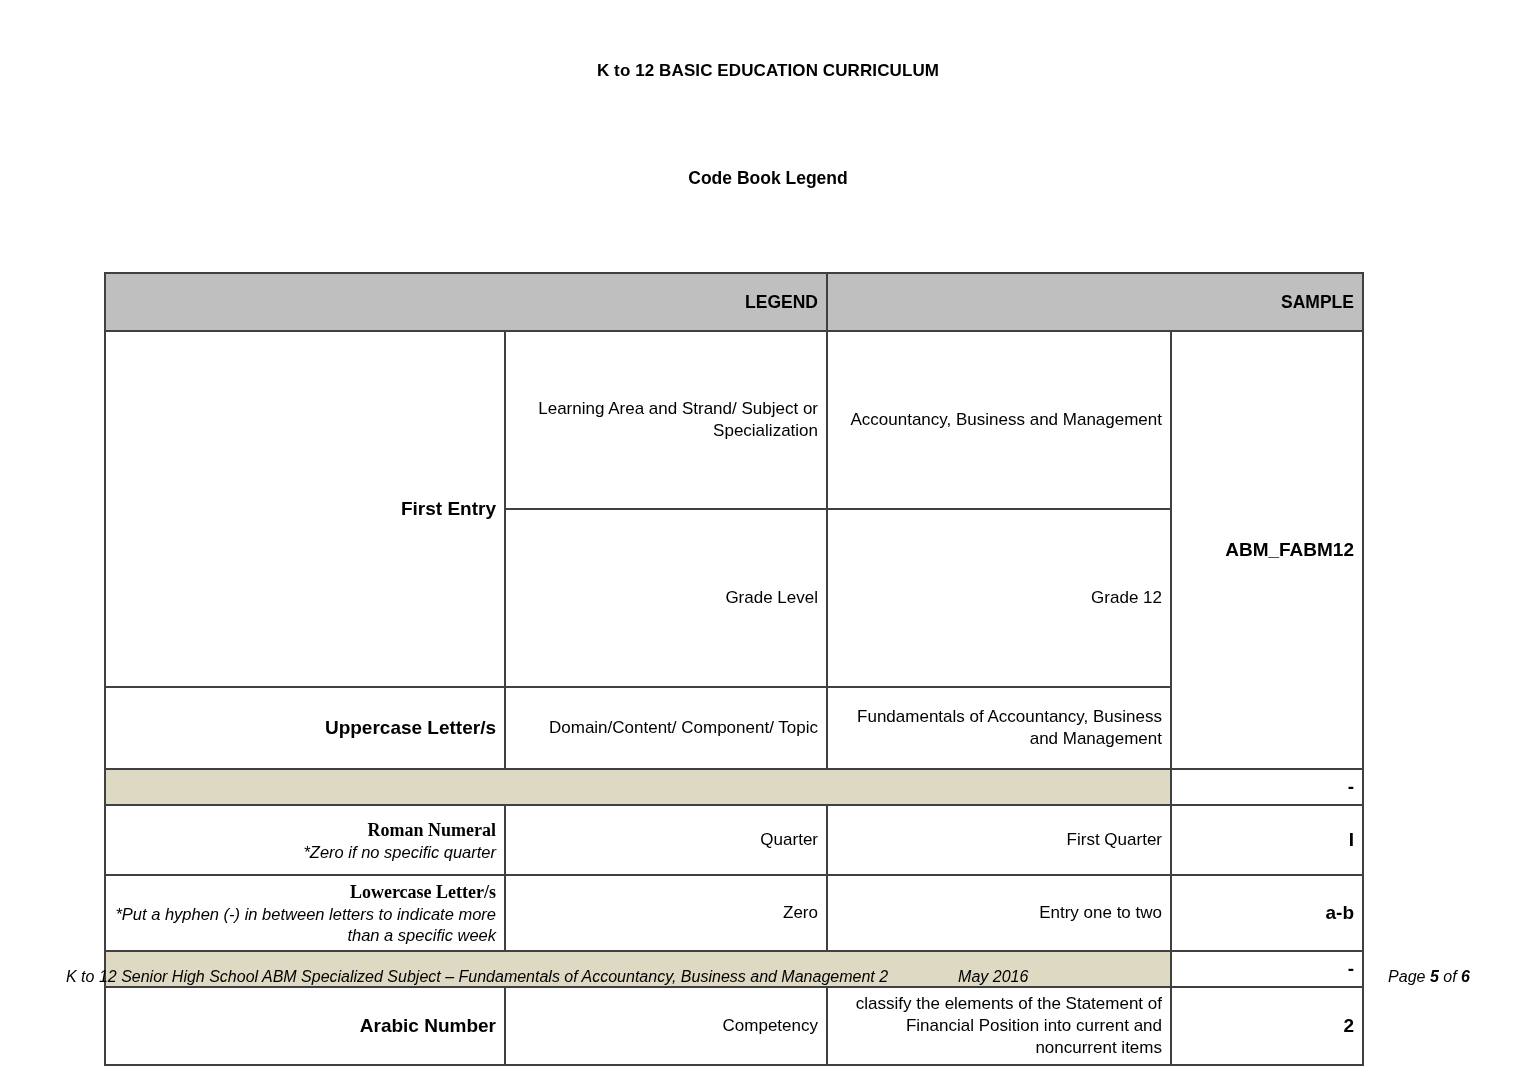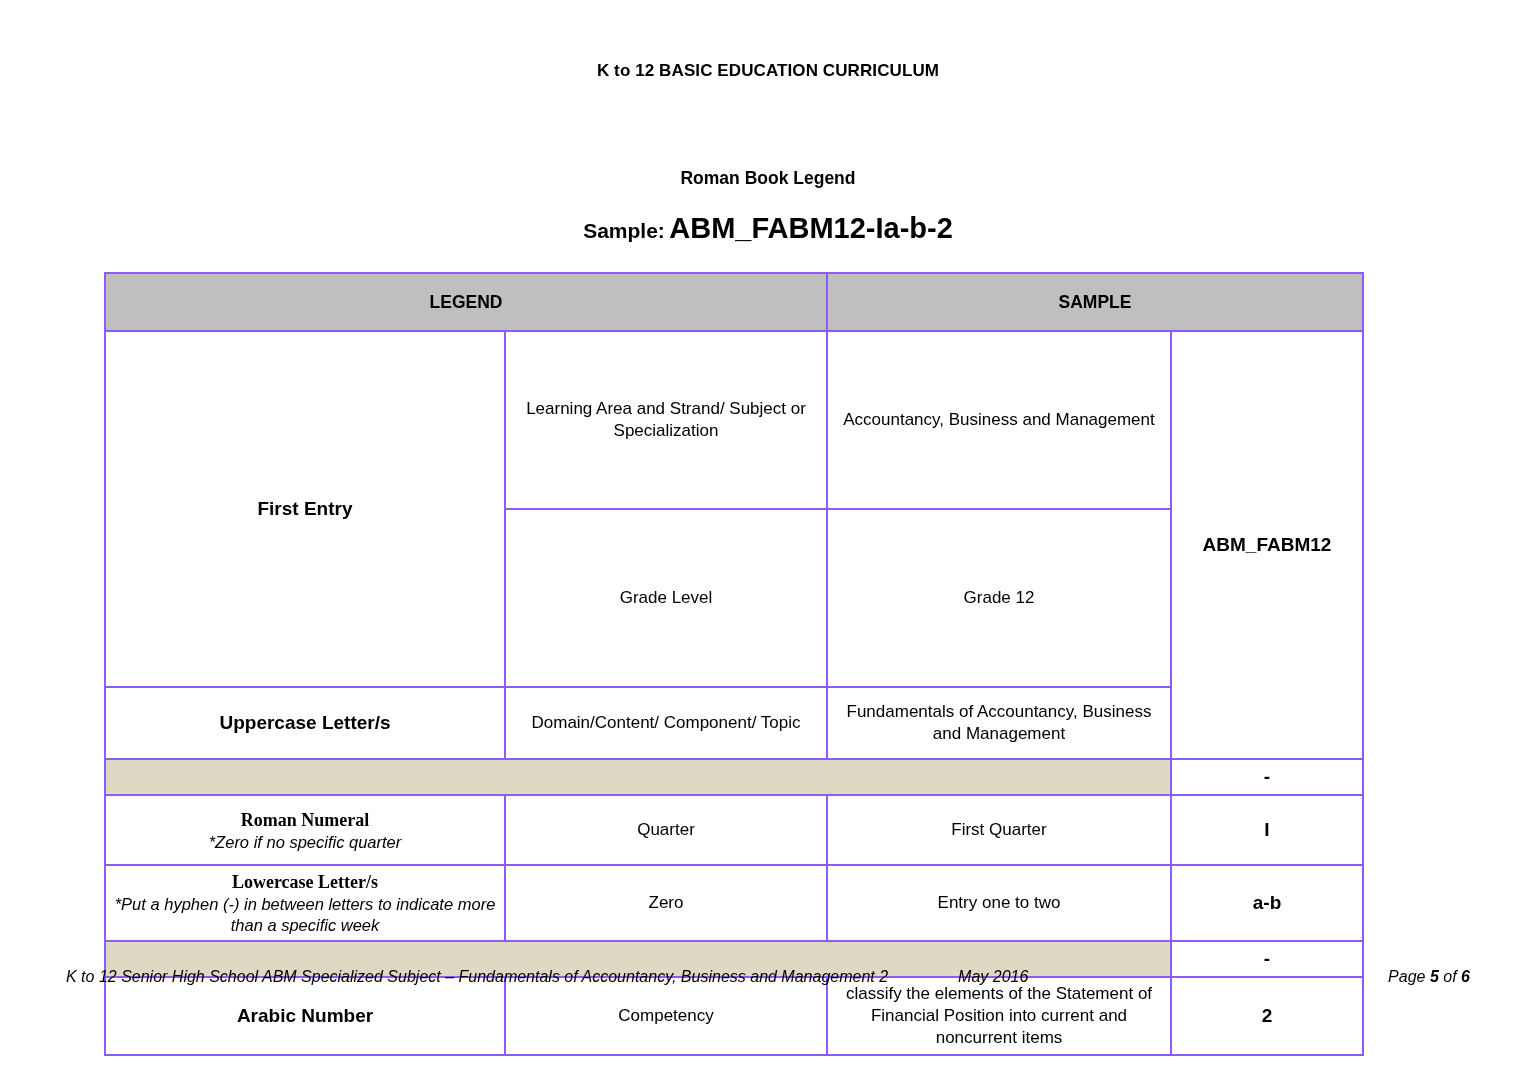--- a/index.html
+++ b/index.html
@@ -70,24 +70,24 @@
   
   .legend-table {
     position: absolute;
     left: 104px;
     top: 272px;
     width: 1258px;
     border-collapse: collapse;
     table-layout: fixed;
   }
   .legend-table td, .legend-table th {
-    border: 2px solid #8b5cf6;
+    border: 2px solid #404040;
     padding: 4px 8px;
     vertical-align: middle;
-    text-align: center;
+    text-align: right;
     font-size: 17px;
     line-height: 22px;
     font-weight: normal;
     background: #ffffff;
   }
   .legend-table th {
     background: #bfbfbf;
     font-weight: bold;
     font-size: 17.5px;
     height: 48px;
@@ -115,21 +115,21 @@
   td.dash {
     font-weight: bold;
     font-size: 19px;
   }
   .col-a { width: 400px; }
   .col-b { width: 322px; }
   .col-c { width: 344px; }
   .col-d { width: 192px; }
 
   .r-tall { height: 178px; }
-  .r-uc   { height: 72px; }
+  .r-uc   { height: 82px; }
   .r-rn   { height: 70px; }
   .r-lc   { height: 68px; }
   .r-an   { height: 78px; }
 
   
   .doc-footer {
     position: absolute;
     left: 66px;
     right: 66px;
     top: 968px;
@@ -146,26 +146,22 @@
 </style>
 </head>
 <body>
 
 <div class="page">
 
   <div class="doc-header">
     <div class="line">K to 12 BASIC EDUCATION CURRICULUM</div>
   </div>
 
-  <div class="code-title">Roman Book Legend</div>
-
-  <div class="sample-line">
-    <span class="sample-label">Sample:</span>
-    <span class="sample-code">ABM_FABM12-Ia-b-2</span>
-  </div>
+  <div class="code-title">Code Book Legend</div>
+
 
   <table class="legend-table">
     <colgroup>
       <col class="col-a">
         <col class="col-b">
         <col class="col-c">
         <col class="col-d">
     </colgroup>
     <thead>
       <tr>

